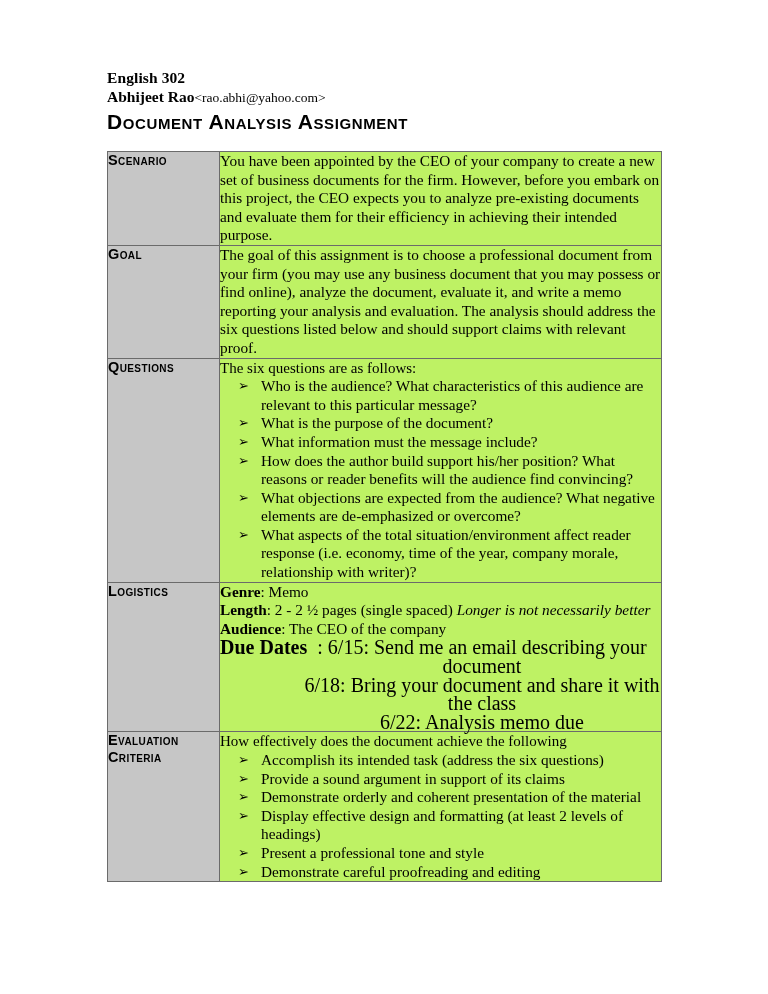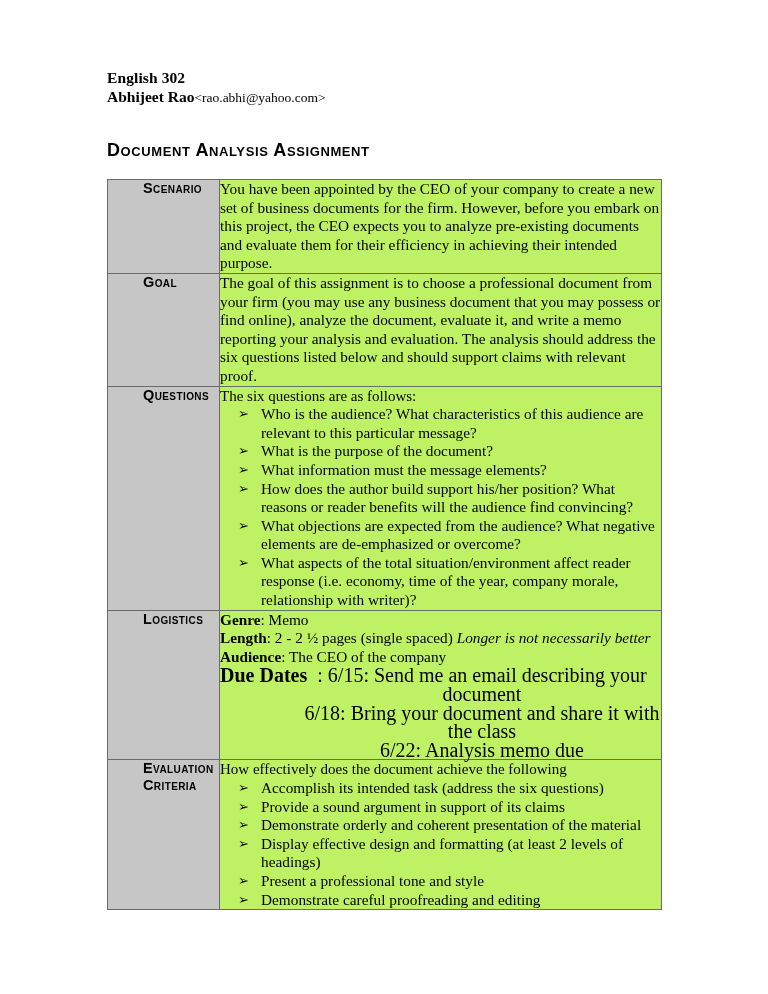--- a/index.html
+++ b/index.html
@@ -40,23 +40,23 @@
     font-weight: bold;
   }
   .author-email {
     font-weight: normal;
     font-size: 13.5px;
   }
   .doc-title {
     font-family: "Liberation Sans", sans-serif;
     font-weight: bold;
     font-variant: small-caps;
-    font-size: 18px;
+    font-size: 21px;
     letter-spacing: 0.6px;
-    margin-top: 31px;
+    margin-top: 3px;
     margin-bottom: 0;
     line-height: 24px;
   }
   table.assignment {
     margin-top: 17px;
     border-collapse: collapse;
     width: 555px;
     table-layout: fixed;
     border: 1px solid #5d5d5d;
   }
@@ -74,21 +74,20 @@
     background: #bef264;
     padding: 7px 8px 10px 9px;
   }
   .label-text {
     font-family: "Liberation Sans", sans-serif;
     font-weight: bold;
     font-variant: small-caps;
     font-size: 14.5px;
     line-height: 17px;
     letter-spacing: 0.4px;
-    padding-left: 35px;
   }
   .para {
     font-size: 15.3px;
     line-height: 18.6px;
     text-align: left;
   }
   .lead-line {
     font-size: 15px;
     line-height: 18.6px;
   }
@@ -176,21 +175,21 @@
 
       <tr>
         <td class="label-cell">
           <div class="label-text">Questions</div>
         </td>
         <td class="body-cell">
           <div class="lead-line">The six questions are as follows:</div>
           <ul class="arrow-list">
             <li><span class="bullet">➢</span><span>Who is the audience? What characteristics of this audience are relevant to this particular message?</span></li>
             <li><span class="bullet">➢</span><span>What is the purpose of the document?</span></li>
-            <li><span class="bullet">➢</span><span>What information must the message elements?</span></li>
+            <li><span class="bullet">➢</span><span>What information must the message include?</span></li>
             <li><span class="bullet">➢</span><span>How does the author build support his/her position? What reasons or reader benefits will the audience find convincing?</span></li>
             <li><span class="bullet">➢</span><span>What objections are expected from the audience? What negative elements are de-emphasized or overcome?</span></li>
             <li><span class="bullet">➢</span><span>What aspects of the total situation/environment affect reader response (i.e. economy, time of the year, company morale, relationship with writer)?</span></li>
           </ul>
         </td>
       </tr>
 
       <tr>
         <td class="label-cell">
           <div class="label-text">Logistics</div>

